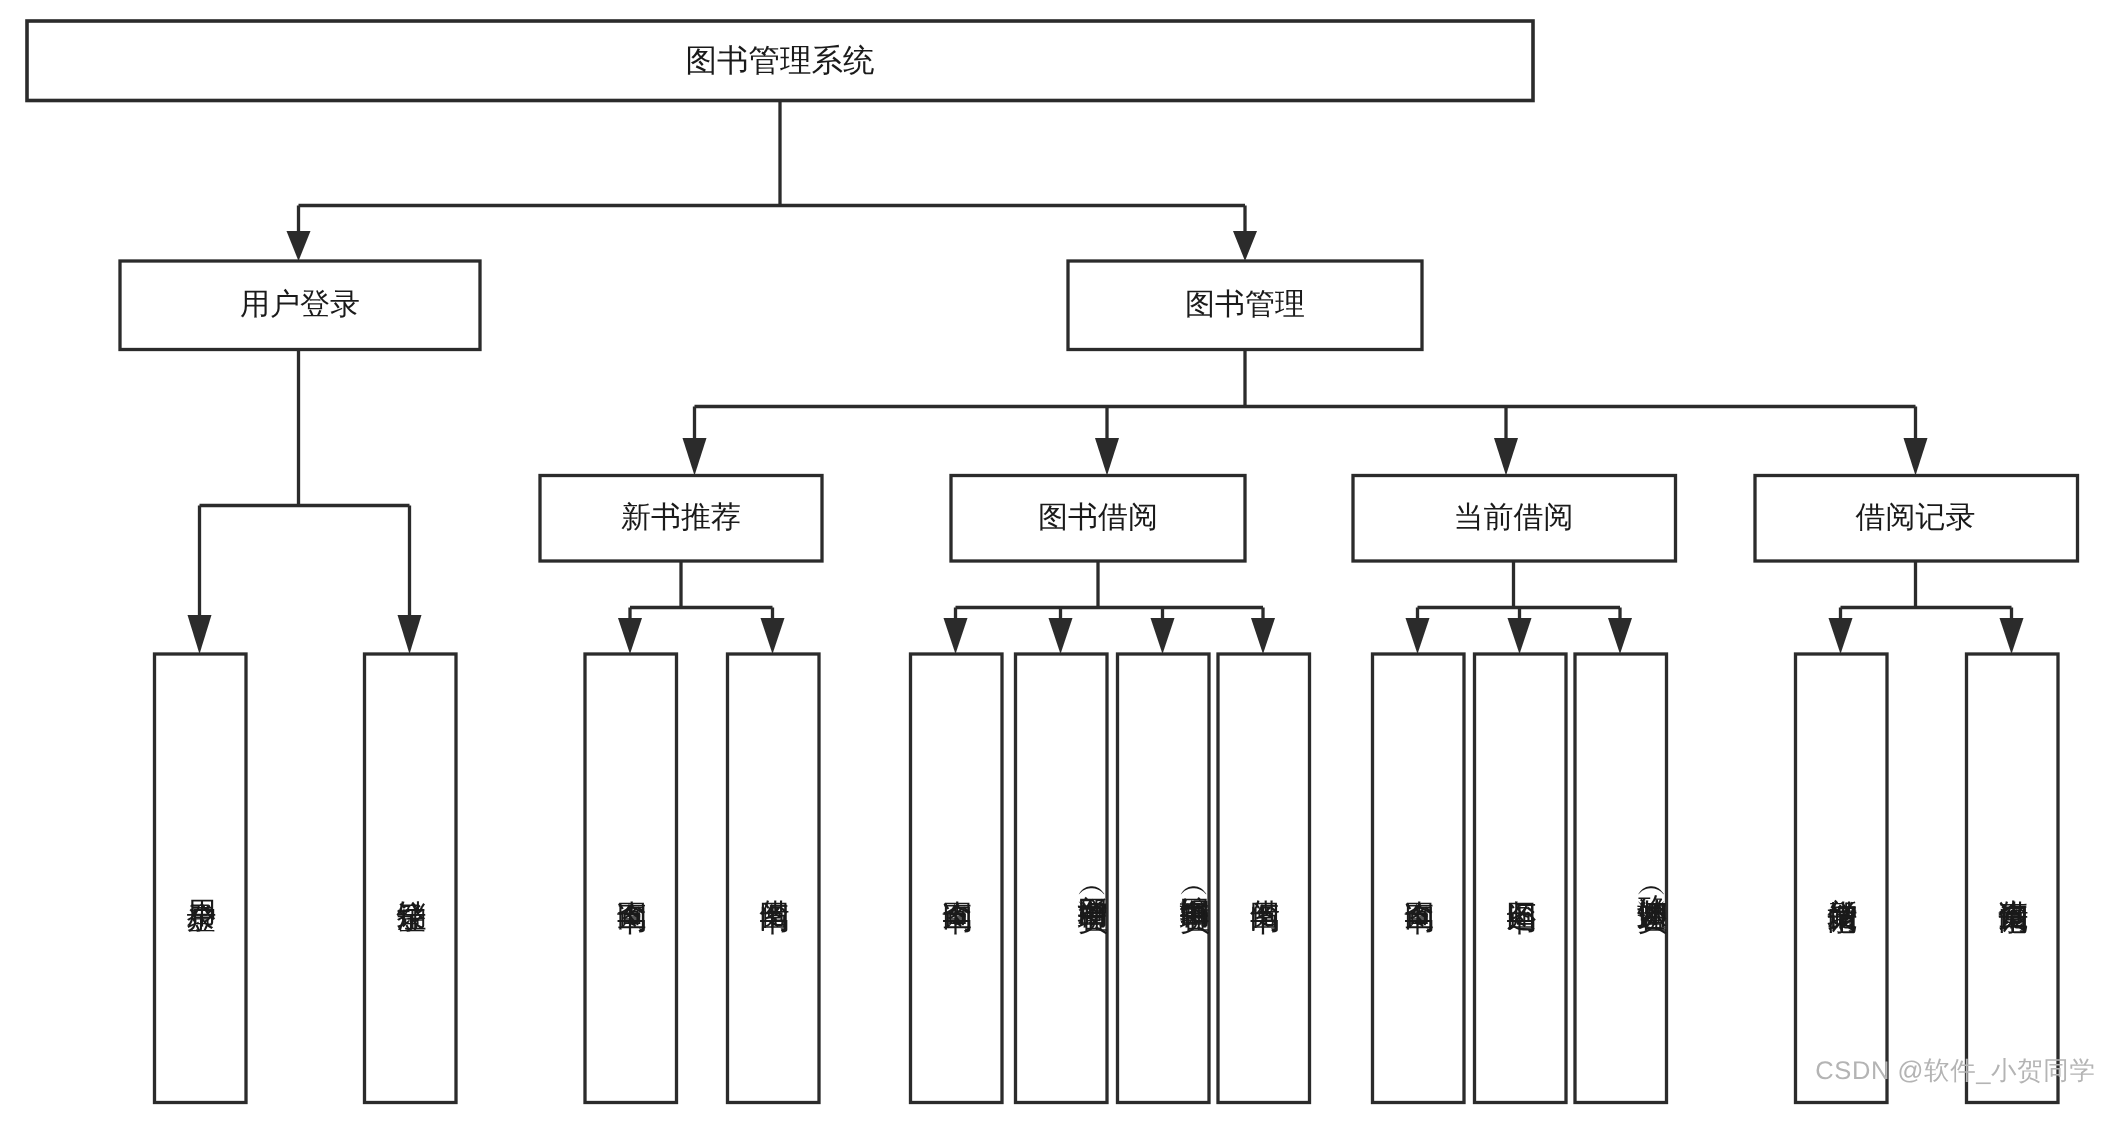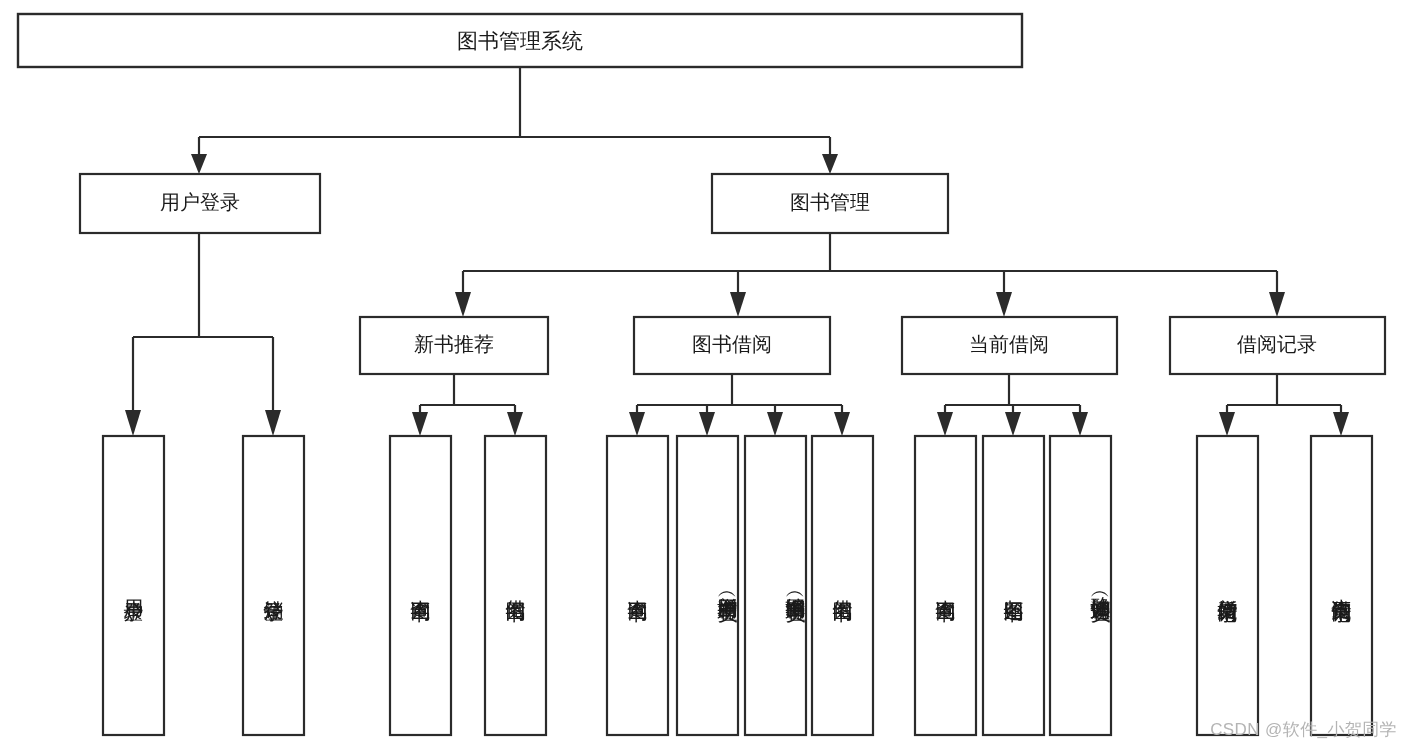--- a/index.html
+++ b/index.html
@@ -65,21 +65,21 @@
     letter-spacing: 1px;
     display: flex;
     align-items: center;
     justify-content: center;
     white-space: nowrap;
     user-select: none;
   }
   #watermark {
     position: absolute;
     right: 8px;
-    bottom: 6px;
+    bottom: 22px;
     font-family: "Liberation Sans", "DejaVu Sans", sans-serif;
     font-size: 17px;
     color: #b4b4b4;
     letter-spacing: 0.4px;
     white-space: nowrap;
     text-align: center;
   }
 </style>
 </head>
 <body>

